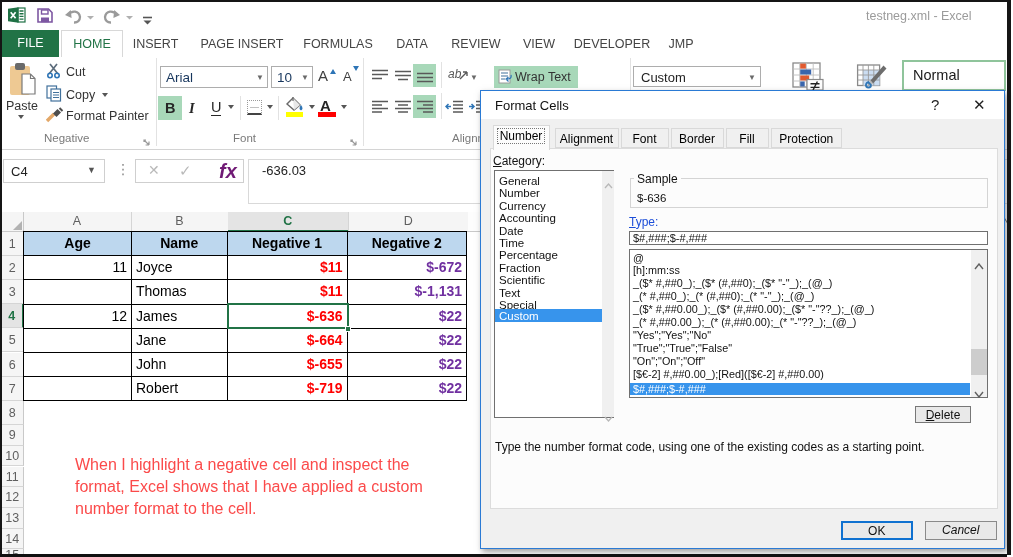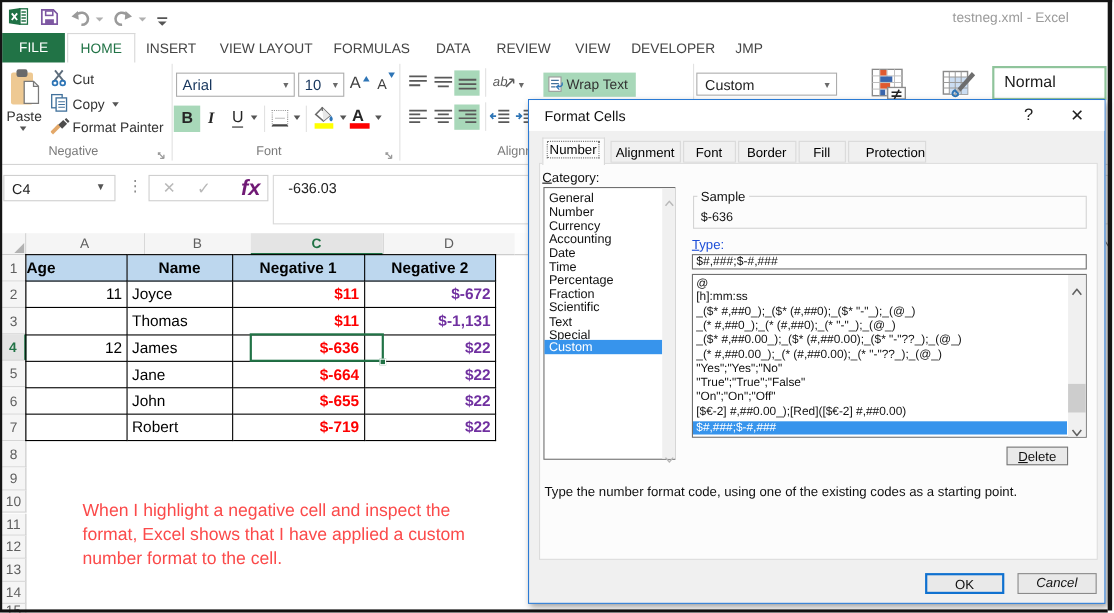--- a/index.html
+++ b/index.html
@@ -76,21 +76,21 @@
   <div class="abs" id="custicon" style="left:142px;top:12px;"><svg width="12" height="10">
     <path d="M1 1.5 h9" stroke="#555" stroke-width="1.6"></path>
     <path d="M1.5 4.5 l4 4 l4 -4 z" fill="#555"></path>
       </svg></div>
   <div class="abs" id="title">testneg.xml - Excel</div>
 
   <div class="abs" id="tabrow" style="left:2px;top:30px;width:1005px;height:27px;background:#fff;"></div>
   <div class="abs" id="tabFile">FILE</div>
   <div class="abs" id="tabHome">HOME</div>
   <div class="abs rtab" style="left:130px;width:51px;">INSERT</div>
-  <div class="abs rtab" style="left:194px;width:96px;">VIEW LAYOUT</div>
+  <div class="abs rtab" style="left:194px;width:96px;">PAGE INSERT</div>
   <div class="abs rtab" style="left:298px;width:80px;">FORMULAS</div>
   <div class="abs rtab" style="left:386px;width:52px;">DATA</div>
   <div class="abs rtab" style="left:446px;width:60px;">REVIEW</div>
   <div class="abs rtab" style="left:514px;width:50px;">VIEW</div>
   <div class="abs rtab" style="left:570px;width:84px;">DEVELOPER</div>
   <div class="abs rtab" style="left:662px;width:38px;">JMP</div>
 
   <div class="abs" id="ribbon" style="left:2px;top:57px;width:1005px;height:91.5px;background:#fff;"></div>
   <div class="abs" id="ribbonLine"></div>
 
@@ -264,21 +264,21 @@
   <div class="abs rowhdr" style="top:445.8px;height:20.7px;line-height:20.7px;border-right:1px solid #c9c9c9;border-bottom:1px solid #d5d5d5;">10</div>
   <div class="abs rowhdr" style="top:466.5px;height:20.7px;line-height:20.7px;border-right:1px solid #c9c9c9;border-bottom:1px solid #d5d5d5;">11</div>
   <div class="abs rowhdr" style="top:487.2px;height:20.7px;line-height:20.7px;border-right:1px solid #c9c9c9;border-bottom:1px solid #d5d5d5;">12</div>
   <div class="abs rowhdr" style="top:507.9px;height:20.7px;line-height:20.7px;border-right:1px solid #c9c9c9;border-bottom:1px solid #d5d5d5;">13</div>
   <div class="abs rowhdr" style="top:528.6px;height:20.7px;line-height:20.7px;border-right:1px solid #c9c9c9;border-bottom:1px solid #d5d5d5;">14</div>
   <div class="abs rowhdr" style="top:549.3px;height:20.7px;line-height:12px;border-right:1px solid #c9c9c9;">15</div>
 
   <table id="tbl" style="position:absolute;left:23px;top:231px;border-collapse:collapse;table-layout:fixed;">
     <tbody>
         <tr style="height:23.2px;">
-      <td class="cell bold" style="width:92px;border:1.5px solid #000;background:#bdd7ee;">Age</td>
+      <td class="cell bold" style="width:108px;border:1.5px solid #000;background:#bdd7ee;text-align:center;">Age</td>
       <td class="cell bold" style="width:95.5px;border:1.5px solid #000;background:#bdd7ee;text-align:center;">Name</td>
       <td class="cell bold" style="width:120px;border:1.5px solid #000;background:#bdd7ee;text-align:center;">Negative 1</td>
       <td class="cell bold" style="width:119.5px;border:1.5px solid #000;background:#bdd7ee;text-align:center;">Negative 2</td>
     </tr>
     <tr style="height:23.2px;">
       <td class="cell" style="border:1.5px solid #000;text-align:right;padding-right:4px;">11</td>
       <td class="cell" style="border:1.5px solid #000;padding-left:4px;">Joyce</td>
       <td class="cell bold red" style="border:1.5px solid #000;text-align:right;padding-right:4px;">$11</td>
       <td class="cell bold purple" style="border:1.5px solid #000;text-align:right;padding-right:4px;">$-672</td>
     </tr>
@@ -327,21 +327,21 @@
   <div class="abs" id="dlg">
     <div class="abs" style="left:0;top:0;width:523px;height:27.5px;background:#fff;"></div>
     <div class="abs" style="left:14px;top:7px;font-size:13px;color:#111;">Format Cells</div>
     <div class="abs" style="left:450px;top:5px;font-size:15px;color:#222;">?</div>
     <div class="abs" style="left:492px;top:5px;font-size:15px;color:#222;">✕</div>
 
     <div class="abs dtab" style="left:73.5px;width:64px;">Alignment</div>
     <div class="abs dtab" style="left:139.5px;width:48px;">Font</div>
     <div class="abs dtab" style="left:189.5px;width:53px;">Border</div>
     <div class="abs dtab" style="left:244.5px;width:43px;">Fill</div>
-    <div class="abs dtab" style="left:289.5px;width:71.5px;text-align:right;">Protection</div>
+    <div class="abs dtab" style="left:289.5px;width:71.5px;">Protection</div>
 
     <div class="abs" style="left:9px;top:56.5px;width:507.5px;height:361.5px;background:#fcfcfc;border:1px solid #dcdcdc;"></div>
     <div class="abs dtab" style="left:11.5px;top:33.5px;width:57px;height:25px;background:#fcfcfc;border-bottom:none;"><span style="border:1px dotted #777;padding:0 2px;">Number</span></div>
 
     <div class="abs" style="left:12px;top:63px;font-size:12px;color:#111;"><u>C</u>ategory:</div>
     <div class="abs" style="left:13px;top:79px;width:119.5px;height:247.5px;background:#fff;border:1px solid #707070;"></div>
     <div class="abs ditem" style="left:18px;top:84px;line-height:12.4px;color:#111;">General<br>Number<br>Currency<br>Accounting<br>Date<br>Time<br>Percentage<br>Fraction<br>Scientific<br>Text<br>Special</div>
     <div class="abs" style="left:14px;top:218.2px;width:107px;height:13px;background:#3794ec;"></div>
     <div class="abs ditem" style="left:18px;top:218.7px;color:#fff;">Custom</div>
     <div class="abs" style="left:121px;top:80px;width:12px;height:245.5px;background:#f0f0f0;"></div>

